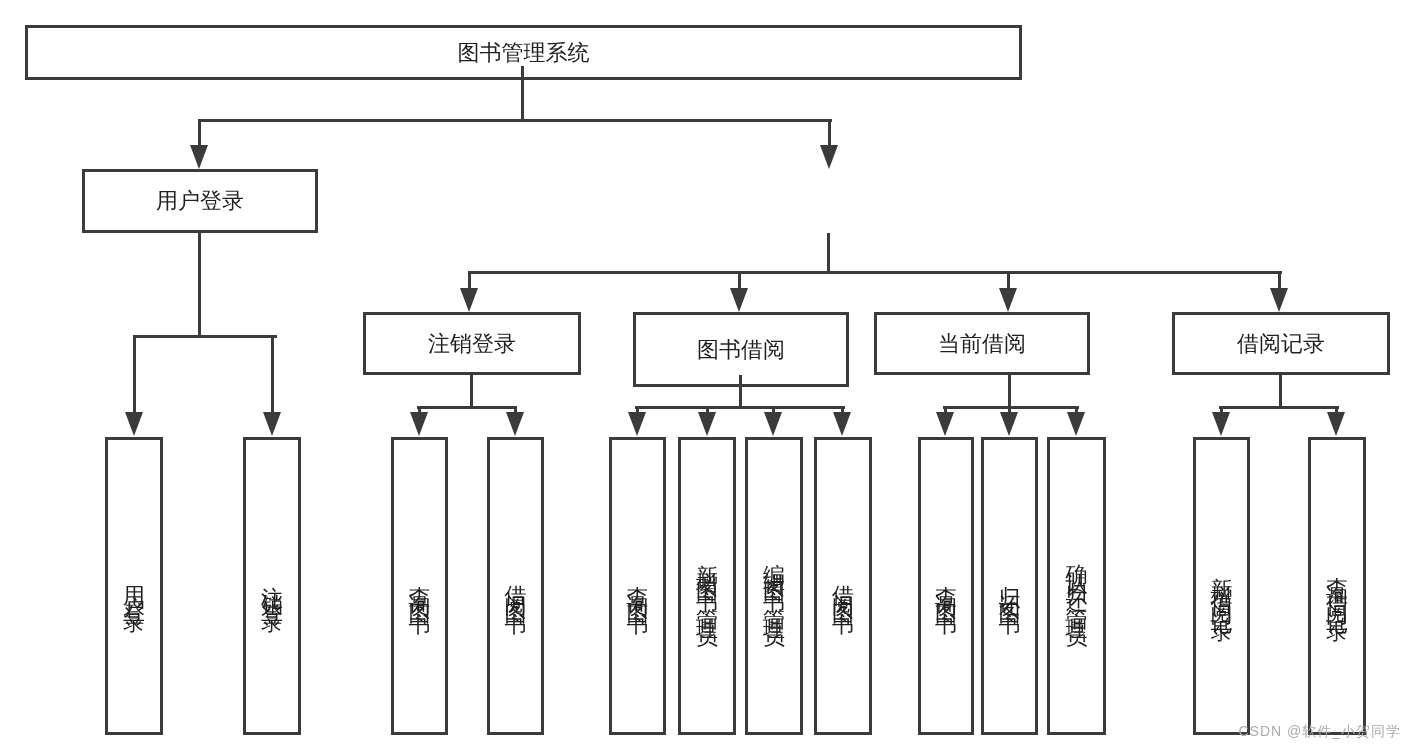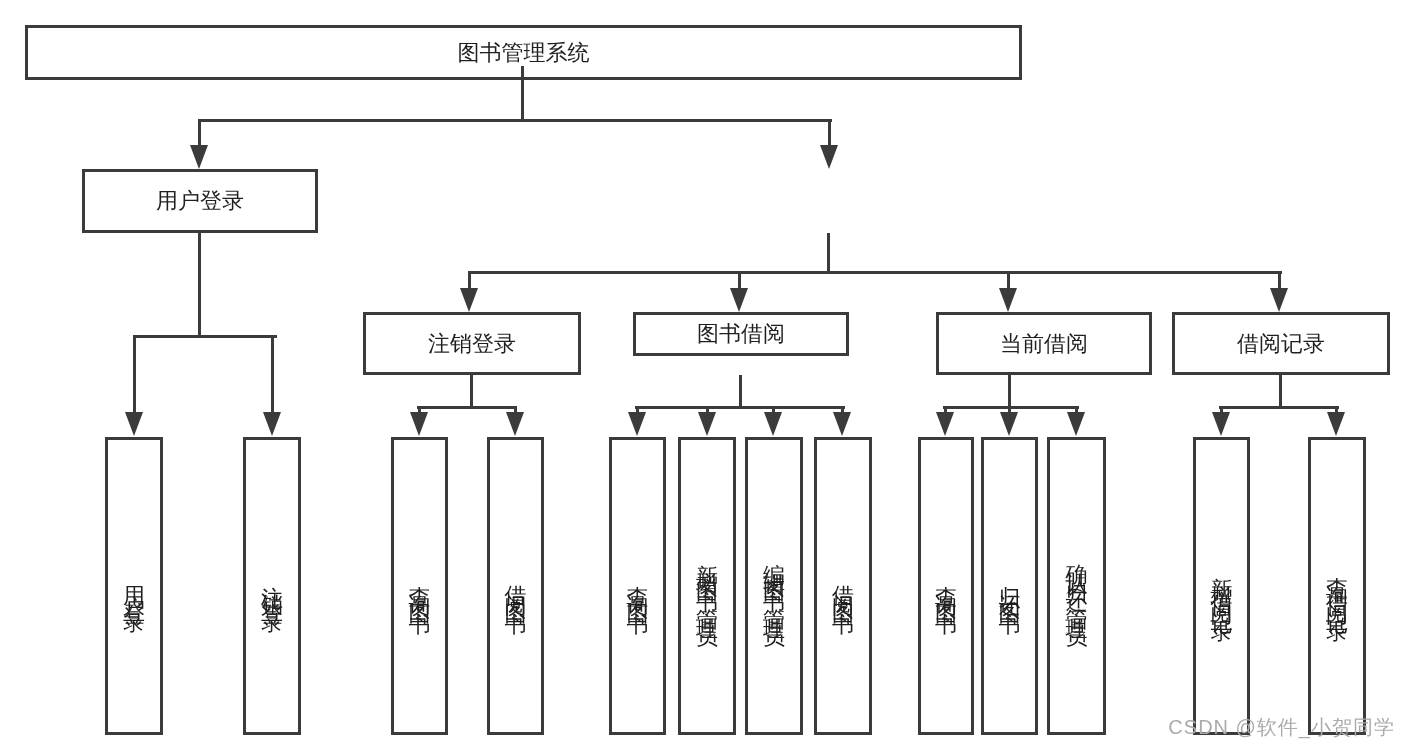--- a/index.html
+++ b/index.html
@@ -41,23 +41,23 @@
   .v { position: absolute; width: 3px; background: var(--line); }
   .ah {
     position: absolute;
     width: 0; height: 0;
     border-left: 9px solid transparent;
     border-right: 9px solid transparent;
     border-top: 24px solid var(--line);
   }
   .watermark {
     position: absolute;
-    right: 10px;
+    right: 4px;
     bottom: 6px;
-    font-size: 20px;
+    font-size: 14px;
     color: var(--watermark);
     letter-spacing: 1px;
     white-space: nowrap;
   }
 </style>
 </head>
 <body>
 
 <div class="stage">
 
@@ -90,24 +90,24 @@
   <div class="v" style="left:738px;top:271px;height:20px"></div>
   <div class="ah" style="left:730px;top:288px"></div>
   <div class="v" style="left:1007px;top:271px;height:20px"></div>
   <div class="ah" style="left:999px;top:288px"></div>
   <div class="v" style="left:1278px;top:271px;height:20px"></div>
   <div class="ah" style="left:1270px;top:288px"></div>
 
   <div class="node" style="left:363px;top:312px;width:218px;height:63px">
     <span class="lbl">注销登录</span>
   </div>
-  <div class="node" style="left:633px;top:312px;width:216px;height:44px">
+  <div class="node" style="left:633px;top:312px;width:216px;height:75px">
     <span class="lbl">图书借阅</span>
   </div>
-  <div class="node" style="left:936px;top:312px;width:216px;height:63px">
+  <div class="node" style="left:874px;top:312px;width:216px;height:63px">
     <span class="lbl">当前借阅</span>
   </div>
   <div class="node" style="left:1172px;top:312px;width:218px;height:63px">
     <span class="lbl">借阅记录</span>
   </div>
 
   <div class="v" style="left:470px;top:375px;height:33px"></div>
   <div class="h" style="left:417px;top:406px;width:100px"></div>
   <div class="v" style="left:418px;top:406px;height:9px"></div>
   <div class="ah" style="left:410px;top:412px"></div>

